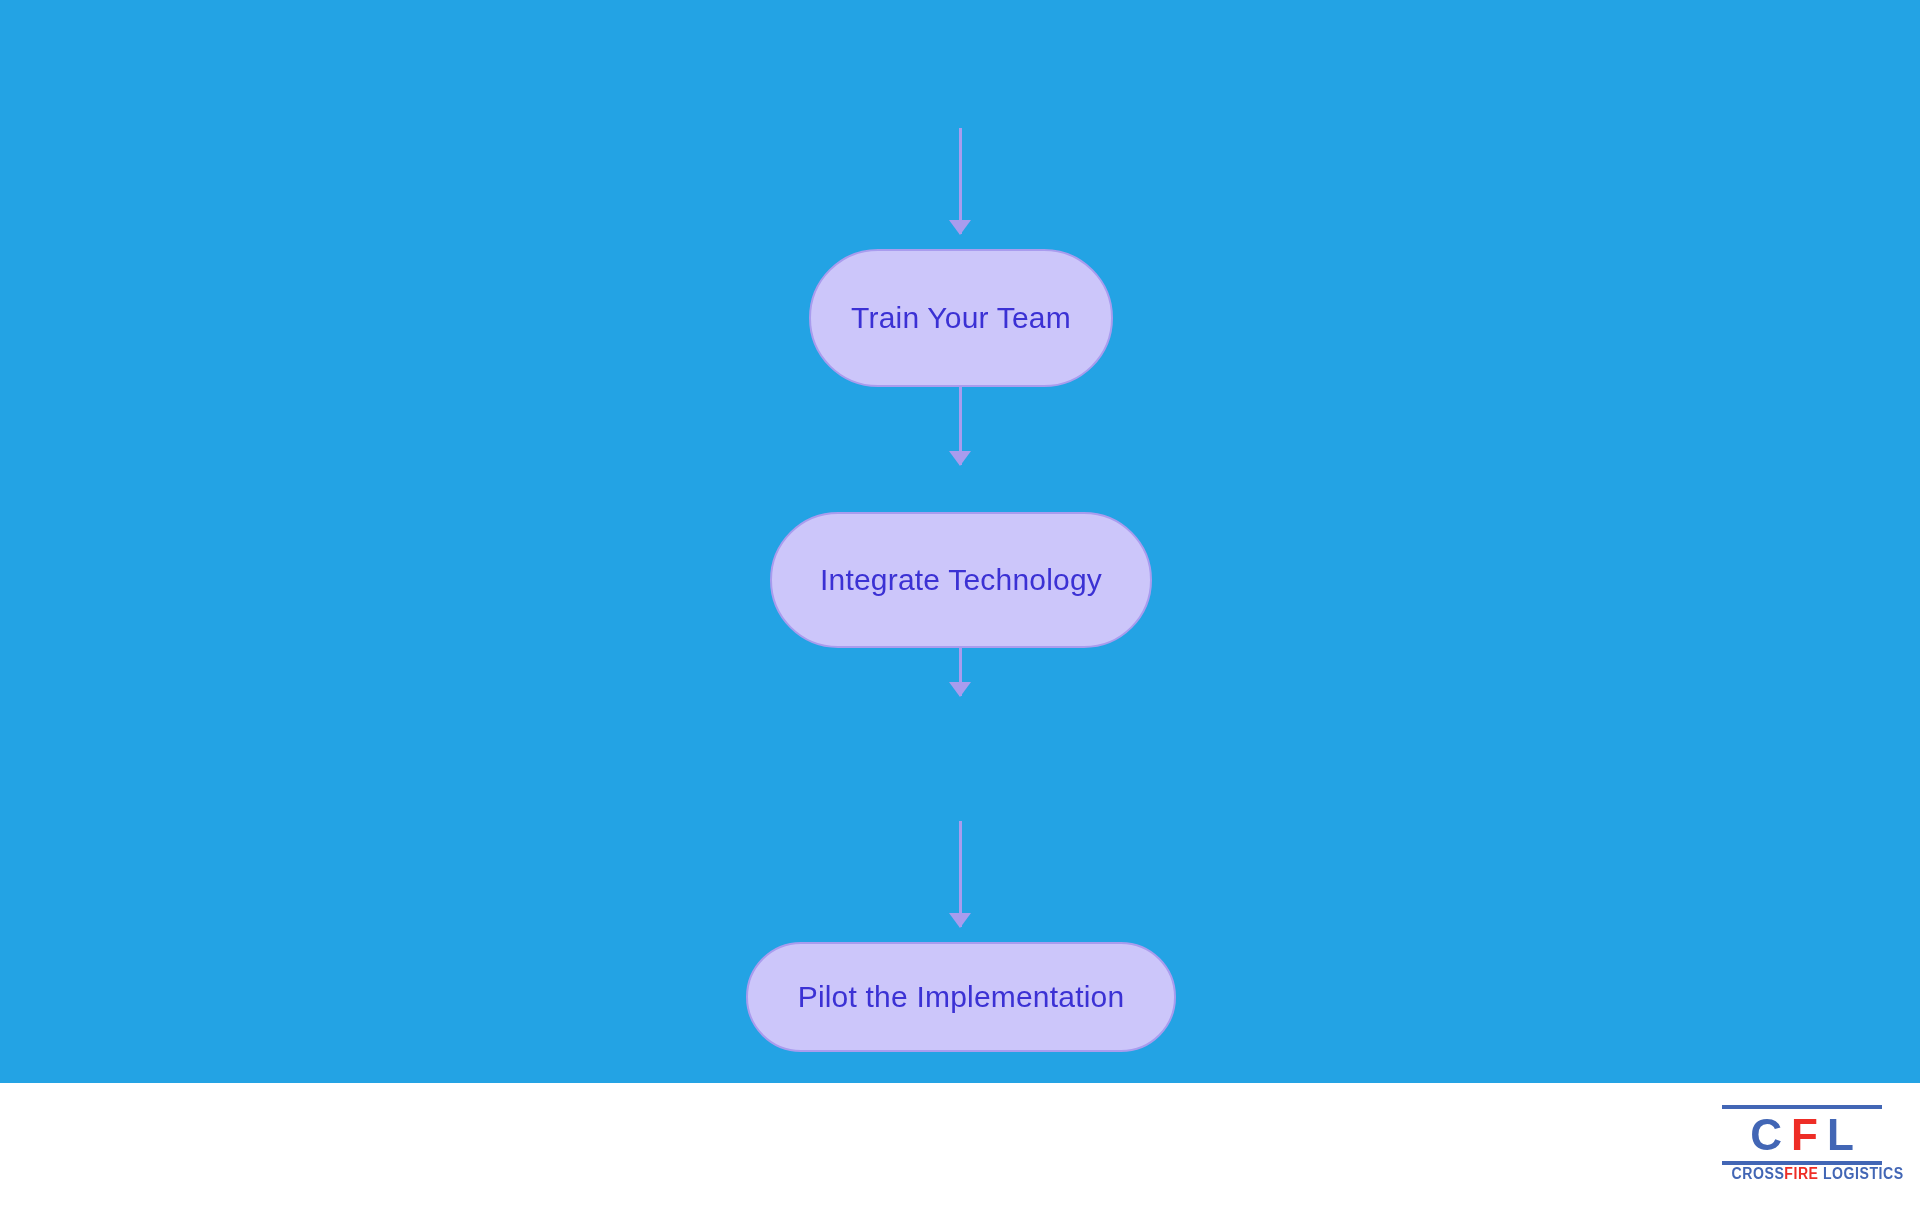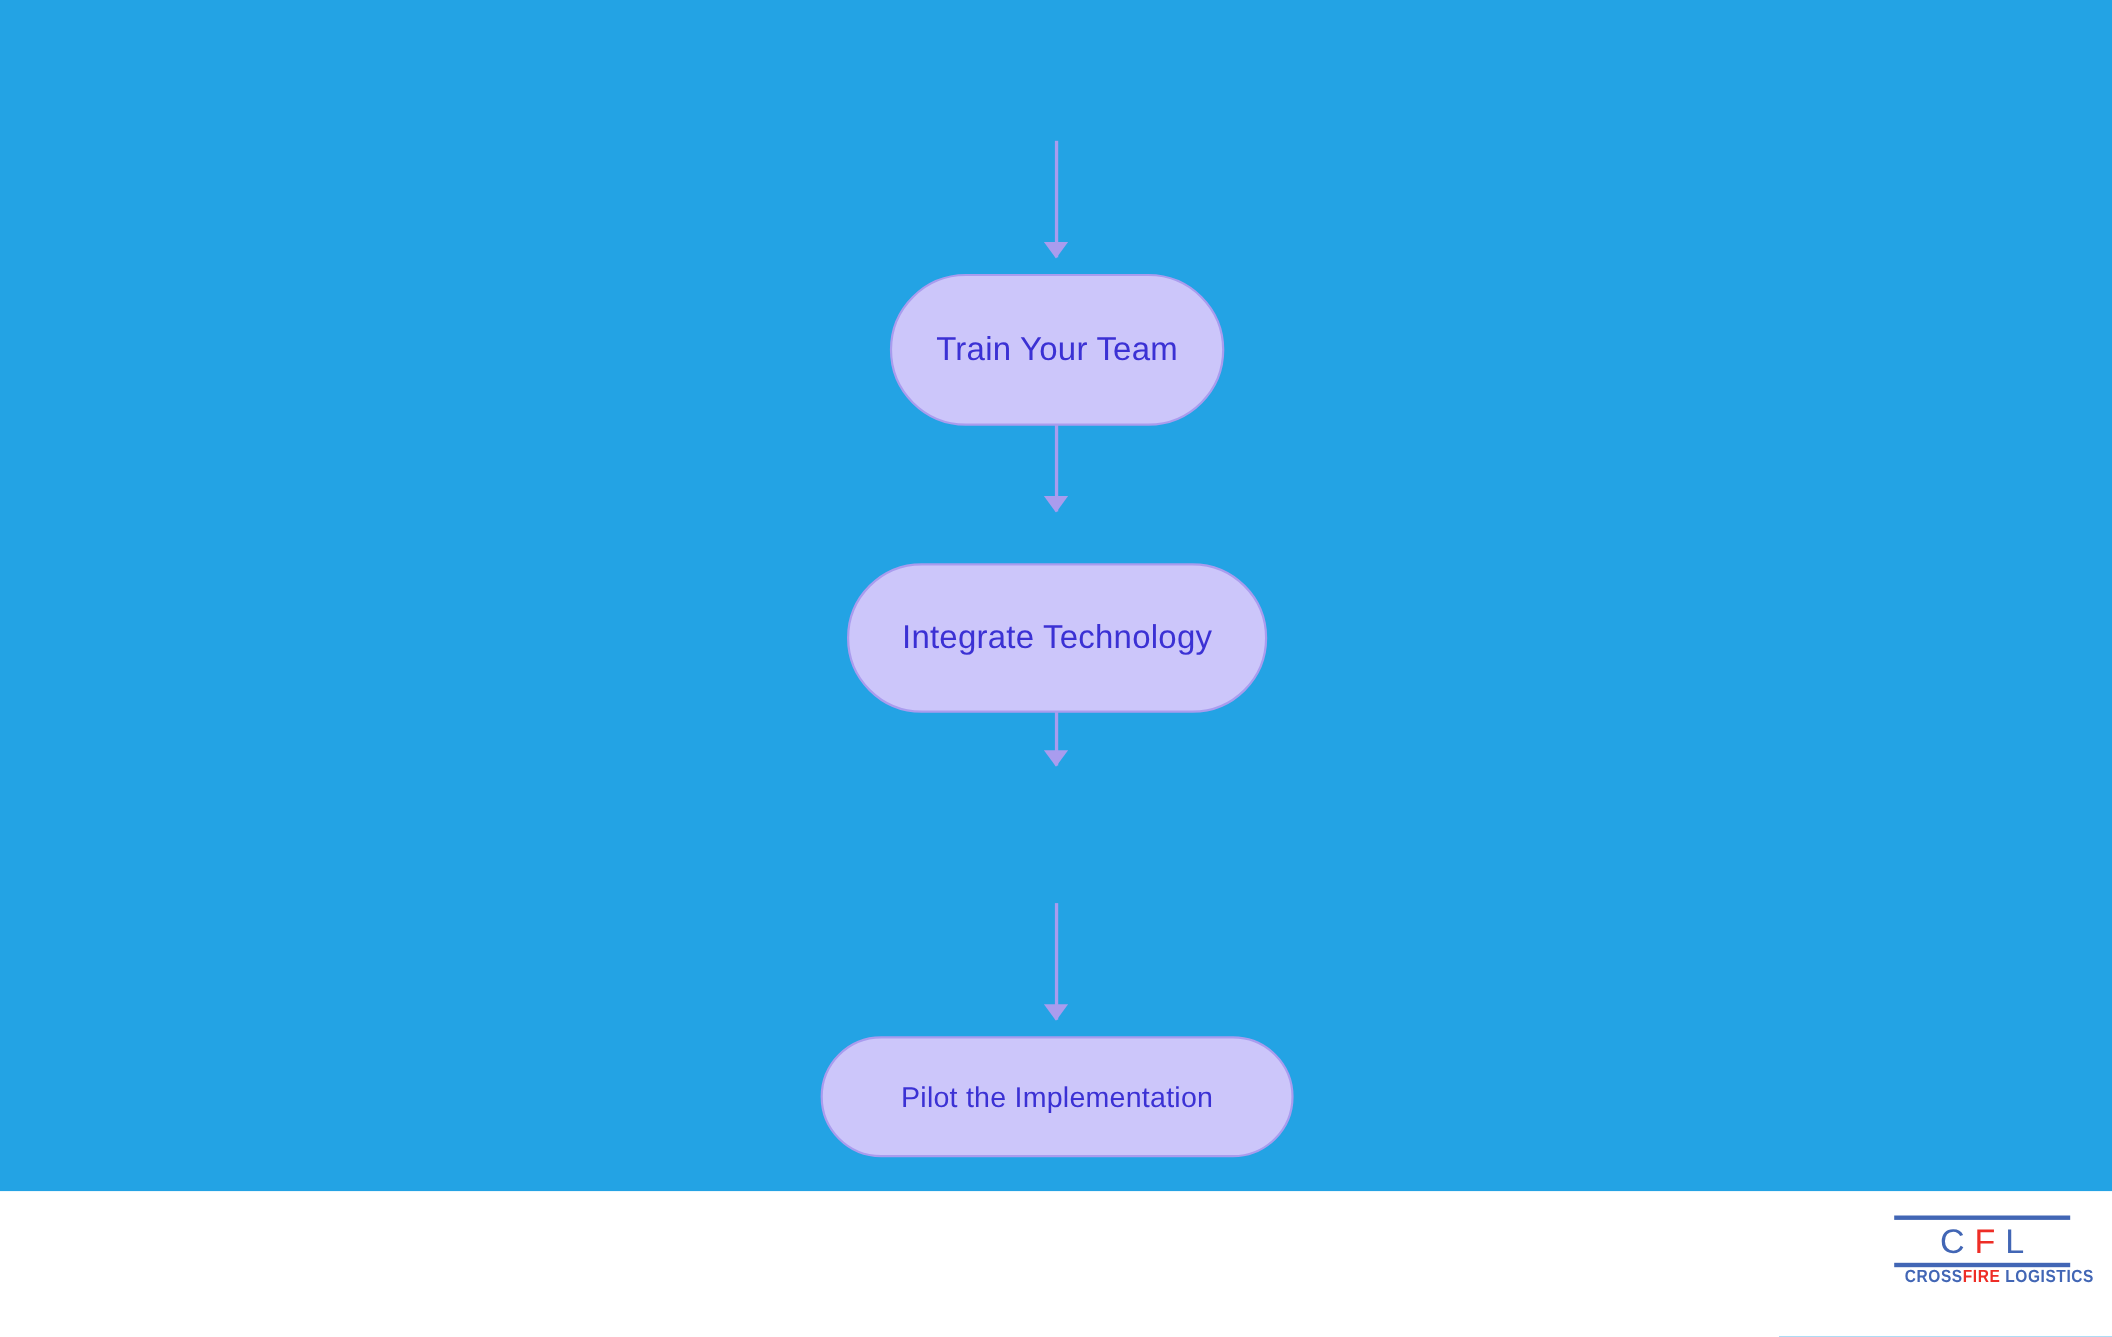--- a/index.html
+++ b/index.html
@@ -84,22 +84,22 @@
   }
   .logo-bar {
     height: 4px;
     background: #4266b5;
     width: 100%;
   }
   .logo-bar.top { margin-bottom: 4px; }
   .logo-bar.bottom { margin-top: 3px; }
   .logo-letters {
     font-family: "Liberation Sans Narrow", "Liberation Sans", sans-serif;
-    font-size: 31px;
-    font-weight: 400;
+    font-size: 44px;
+    font-weight: 700;
     line-height: 1.02;
     letter-spacing: 9px;
     padding-left: 9px;
   }
   .logo-c, .logo-l { color: #4266b5; }
   .logo-f { color: #ee2d26; }
   .logo-tagline {
     font-family: "Liberation Sans Narrow", "Liberation Sans", sans-serif;
     font-size: 16px;
     font-weight: 700;
@@ -126,21 +126,21 @@
         <div class="arrowhead" style="left: 949px; top: 220px;"></div>
         <div class="arrowhead" style="left: 949px; top: 451px;"></div>
         <div class="arrowhead" style="left: 949px; top: 682px;"></div>
         <div class="arrowhead" style="left: 949px; top: 913px;"></div>
         <div class="node" style="left: 809px; top: 249px; width: 304px; height: 138px; font-size: 30px;">
           <span class="node-label">Train Your Team</span>
         </div>
         <div class="node" style="left: 770px; top: 480px; width: 382px; height: 136px; font-size: 30px; margin-top: 32px;">
           <span class="node-label">Integrate Technology</span>
         </div>
-        <div class="node" style="left: 746px; top: 942px; width: 430px; height: 110px; font-size: 26px;">
+        <div class="node" style="left: 746px; top: 942px; width: 430px; height: 110px; font-size: 30px;">
           <span class="node-label">Pilot the Implementation</span>
         </div>
       </div>
   </div>
 
   <div id="footer">
     <div id="logo">
       <div class="logo-bar top"></div>
       <div class="logo-letters">
         <span class="logo-c">C</span><span class="logo-f">F</span><span class="logo-l">L</span>

